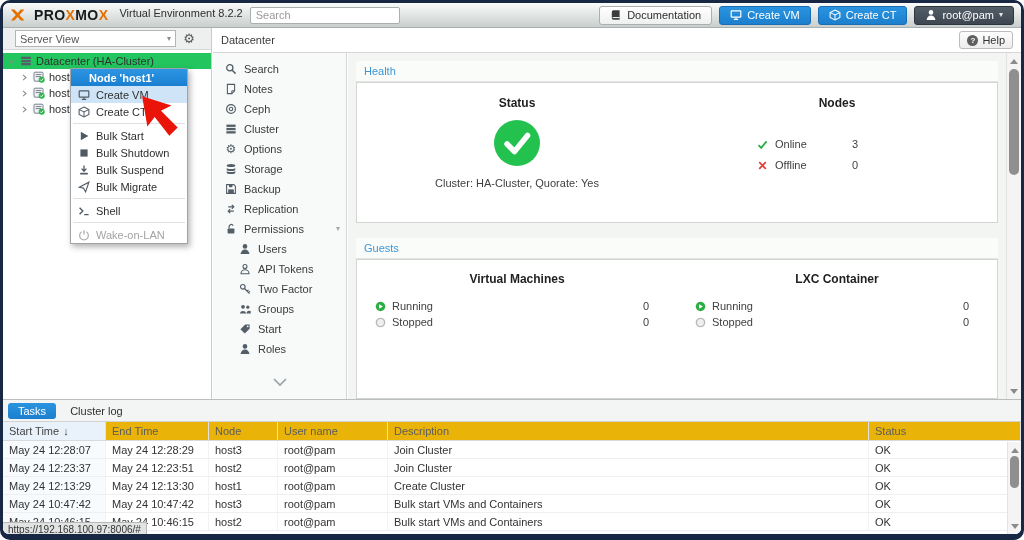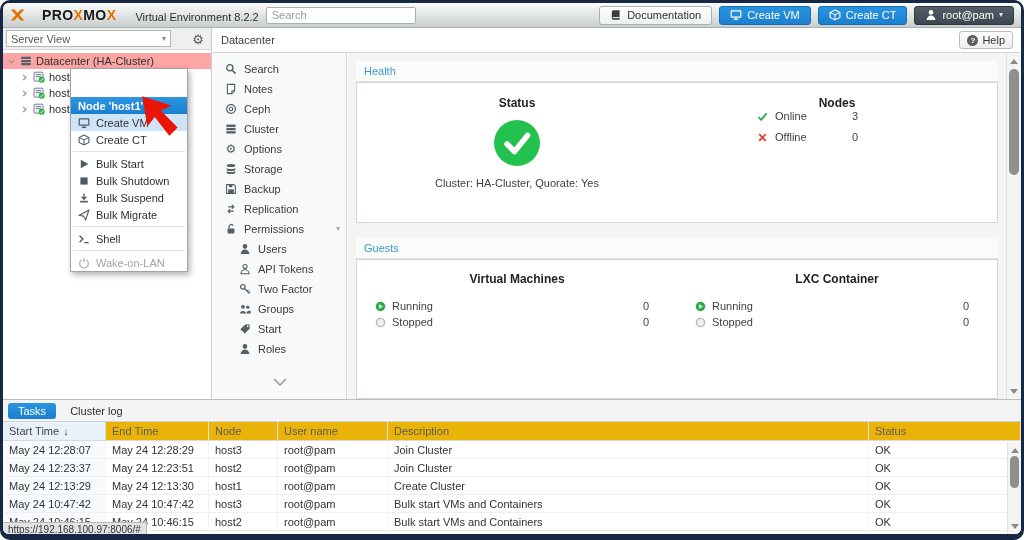--- a/index.html
+++ b/index.html
@@ -6,54 +6,54 @@
   html,body { width:1024px; height:540px; }
   body { font-family:"Liberation Sans", sans-serif; font-size:11px; color:#3c3c3c; background:#fff; }
 
   .frame { position:relative; width:1024px; height:540px; background:#182743; border-radius:10px; overflow:hidden; }
   .app { position:absolute; left:3px; top:3px; right:3px; bottom:6px; background:#fff; border-radius:6px; overflow:hidden; }
 
   
   .topbar { position:absolute; left:0; top:0; right:0; height:25px;
     background:linear-gradient(#fbfcfc 0%, #e3e7e6 45%, #c9cfce 100%);
     border-bottom:1px solid #a9b0af; display:flex; align-items:center; padding:0 7px; gap:7px; }
-  .logo { display:flex; align-items:flex-end; gap:16px; }
+  .logo { display:flex; align-items:flex-start; gap:8px; }
   .logo-mark { width:16px; height:14px; align-self:center; }
   .brand { font-weight:bold; font-size:14px; letter-spacing:.4px; color:#17191a; }
   .brand .ox { color:#e57000; }
   .product { color:#2e2e2e; font-size:11px; margin-left:3px; }
   .search-box { width:150px; height:17px; border:1px solid #a9aeae; border-radius:2px; background:#fff;
     font-family:"Liberation Sans",sans-serif; font-size:11px; padding:0 5px; color:#444; }
   .search-box::placeholder { color:#9a9a9a; }
   .hspacer { flex:1; }
   .btn { display:inline-flex; align-items:center; gap:5px; height:19px; padding:0 10px; border-radius:3px;
     font-size:11px; cursor:default; }
   .btn-light { background:linear-gradient(#ffffff,#eeefef); border:1px solid #aab0af; color:#2e2e2e; }
   .btn-blue  { background:linear-gradient(#2a94e0,#1b7fce); border:1px solid #1a6db1; color:#fff; }
   .btn-dark  { background:linear-gradient(#535d68,#3e4751); border:1px solid #2e353d; color:#fff; }
   .caret { font-size:8px; line-height:1; opacity:.85; }
 
   
   .sidebar { position:absolute; left:0; top:25px; width:209px; bottom:135px; background:#fff; border-right:1px solid #c8cccb; }
-  .side-tools { height:22px; background:#eef0ef; border-bottom:1px solid #d4d8d7; display:flex; align-items:flex-start; padding:2px 3px; gap:17px; }
+  .side-tools { height:22px; background:#eef0ef; border-bottom:1px solid #d4d8d7; display:flex; align-items:flex-end; padding:2px 12px; gap:3px; }
   .combo { flex:1; height:17px; background:#fff; border:1px solid #b2b7b6; display:flex; align-items:center; justify-content:space-between; padding:0 4px; color:#555; }
   .combo .caret { color:#777; }
   .gear-btn { width:20px; height:18px; display:flex; align-items:center; justify-content:center; color:#5a5a5a; font-size:13px; }
   .tree { padding-top:3px; }
   .trow { height:16px; display:flex; align-items:center; gap:4px; padding-left:4px; white-space:nowrap; color:#2f2f2f; }
-  .trow.sel { background:#fca5a5; }
+  .trow.sel { background:#22c55e; }
   .trow.child { padding-left:17px; }
   .ic { width:12px; height:12px; flex:none; color:#5f6b76; }
   .exp { width:9px; height:9px; color:#8a8a8a; flex:none; }
 
   
   .ctx { position:absolute; left:67px; top:65px; width:118px; background:#fff; border:1px solid #9fa4a8;
     box-shadow:2px 3px 6px rgba(0,0,0,.3); z-index:50; }
   .ctx-title { height:17px; background:linear-gradient(#2d95e2,#1a7fd0); color:#fff; font-weight:bold;
-    display:flex; align-items:center; padding:0 7px; font-size:11px;margin-top:28px; }
+    display:flex; align-items:center; padding:0 18px; font-size:11px; }
   .ctx-item { height:17px; display:flex; align-items:center; gap:6px; padding:0 7px; color:#2f2f2f; }
   .ctx-item .ic { color:#4f5a64; }
   .ctx-item.hl { background:#cfe5f7; }
   .ctx-item.dis { color:#a3a3a3; }
   .ctx-item.dis .ic { color:#b3b3b3; }
   .ctx-sep { height:1px; background:#e0e0e0; margin:3px 2px; }
 
   .pointer { position:absolute; left:136px; top:90px; width:46px; height:46px; z-index:60; }
 
   
@@ -76,21 +76,21 @@
 
   
   .main { position:absolute; left:345px; top:50px; right:15px; bottom:135px; background:#f2f5f2; padding:8px 8px 0 8px; display:flex; flex-direction:column; overflow:hidden; }
   .sec-h { height:21px; display:flex; align-items:center; padding:0 8px; color:#3d96d6; background:#fafcfa; border-bottom:1px solid #e2e5e2; }
   .panel { background:#fff; border:1px solid #d2d5d2; }
   .health-panel { height:141px; display:flex; }
   .h-col { width:50%; display:flex; flex-direction:column; align-items:center; padding-top:13px; }
   .h-title { font-weight:bold; font-size:12px; color:#1f1f1f; }
   .big-check { margin-top:10px; }
   .h-note { margin-top:11px; color:#3f3f3f; }
-  .node-rows { margin-top:0; display:flex; flex-direction:column; gap:9px;align-items:flex-end; }
+  .node-rows { margin-top:28px; display:flex; flex-direction:column; gap:9px;align-items:flex-end; }
   .node-row { display:flex; align-items:center; width:160px; gap:7px; }
   .node-row .lbl { width:70px; color:#3f3f3f; }
   .node-row .val { color:#3f3f3f; }
   .mini { width:11px; height:11px; flex:none; }
   .gap { height:15px; }
   .guests-panel { flex:1; display:flex; overflow:hidden; padding-top:12px; }
   .g-col { width:50%; display:flex; flex-direction:column; }
   .g-title { font-weight:bold; font-size:12px; color:#1f1f1f; text-align:center; margin-bottom:12px; }
   .g-row { display:flex; align-items:center; gap:6px; height:16px; padding:0 28px 0 18px; color:#3f3f3f; }
   .g-row .val { margin-left:auto; }

